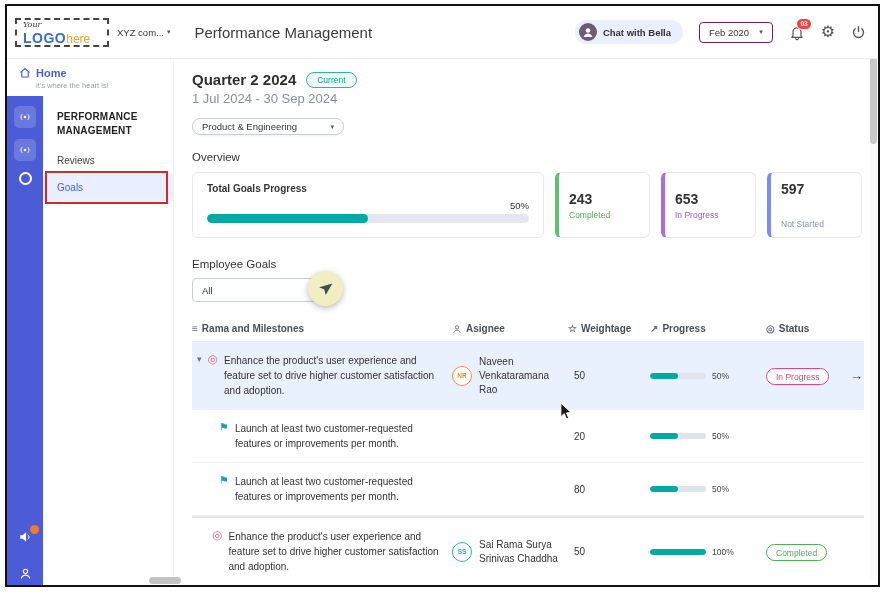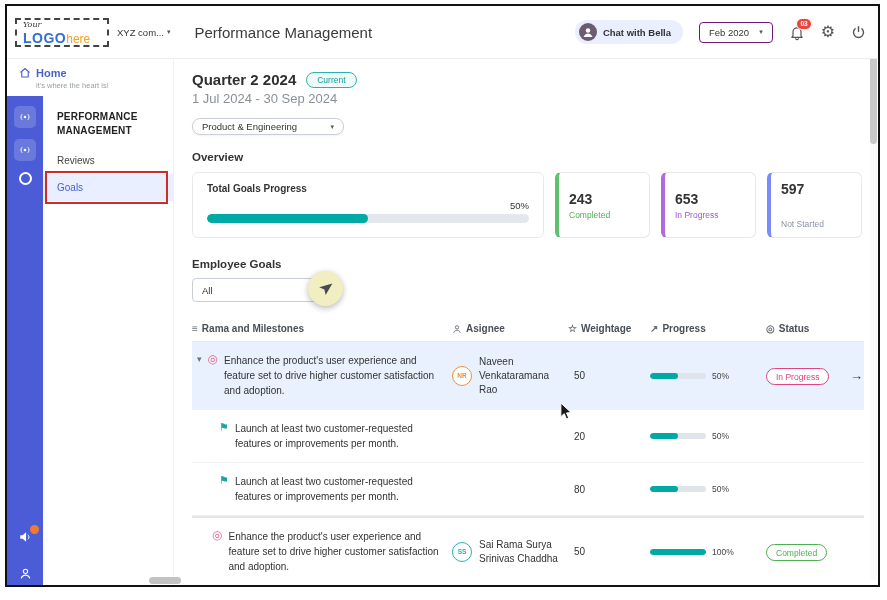--- a/index.html
+++ b/index.html
@@ -45,21 +45,21 @@
   .menu-item.selected { background:#e9efff; color:#4a5fd0; }
   .goals-annotation { position:absolute; left:2px; right:5px; top:-3px; bottom:-3px; border:2px solid #cf2b27; pointer-events:none; }
 
   
   .main { flex:1; position:relative; padding:12px 14px 0 18px; background:#fff; overflow:hidden; }
   .quarter-row { display:flex; align-items:center; gap:10px; }
   .quarter-title { font-size:15px; font-weight:bold; color:#2f2f2f; }
   .badge-current { font-size:8.5px; color:#0aa49e; border:1px solid #2ab3ad; background:#effaf9; border-radius:10px; padding:2px 10px; }
   .quarter-range { font-size:13px; color:#8a8f98; margin-top:3px; }
   .select-box { margin-top:12px; width:152px; height:17px; border:1px solid #c9ced6; border-radius:8px; display:flex; align-items:center; justify-content:space-between; padding:2px 9px; font-size:9.5px; color:#333; box-shadow:0 1px 2px rgba(0,0,0,.05); cursor:pointer; }
-  .section-title { margin-top:16px; font-size:11.5px; font-weight:700; color:#333; }
+  .section-title { margin-top:16px; font-size:11.5px; font-weight:400; color:#333; }
   .cards-row { margin-top:9px; display:flex; gap:11px; }
   .progress-card { width:352px; border:1px solid #e6e8ec; border-radius:6px; padding:10px 14px 14px; }
   .progress-label { font-size:10px; font-weight:600; color:#333; }
   .progress-pct { text-align:right; font-size:9.5px; color:#333; margin:6px 0 3px; }
   .bar-track { height:9px; border-radius:5px; background:#e4e8ee; overflow:hidden; }
   .bar-fill { height:100%; border-radius:5px; background:#00a9a4; }
   .stat-card { width:95px; border:1px solid #e6e8ec; border-left-width:4px; border-radius:6px; padding:8px 10px; display:flex; flex-direction:column; justify-content:center; gap:3px; }
   .stat-value { font-size:14px; font-weight:bold; color:#333; }
   .stat-label { font-size:8.5px; }
 

